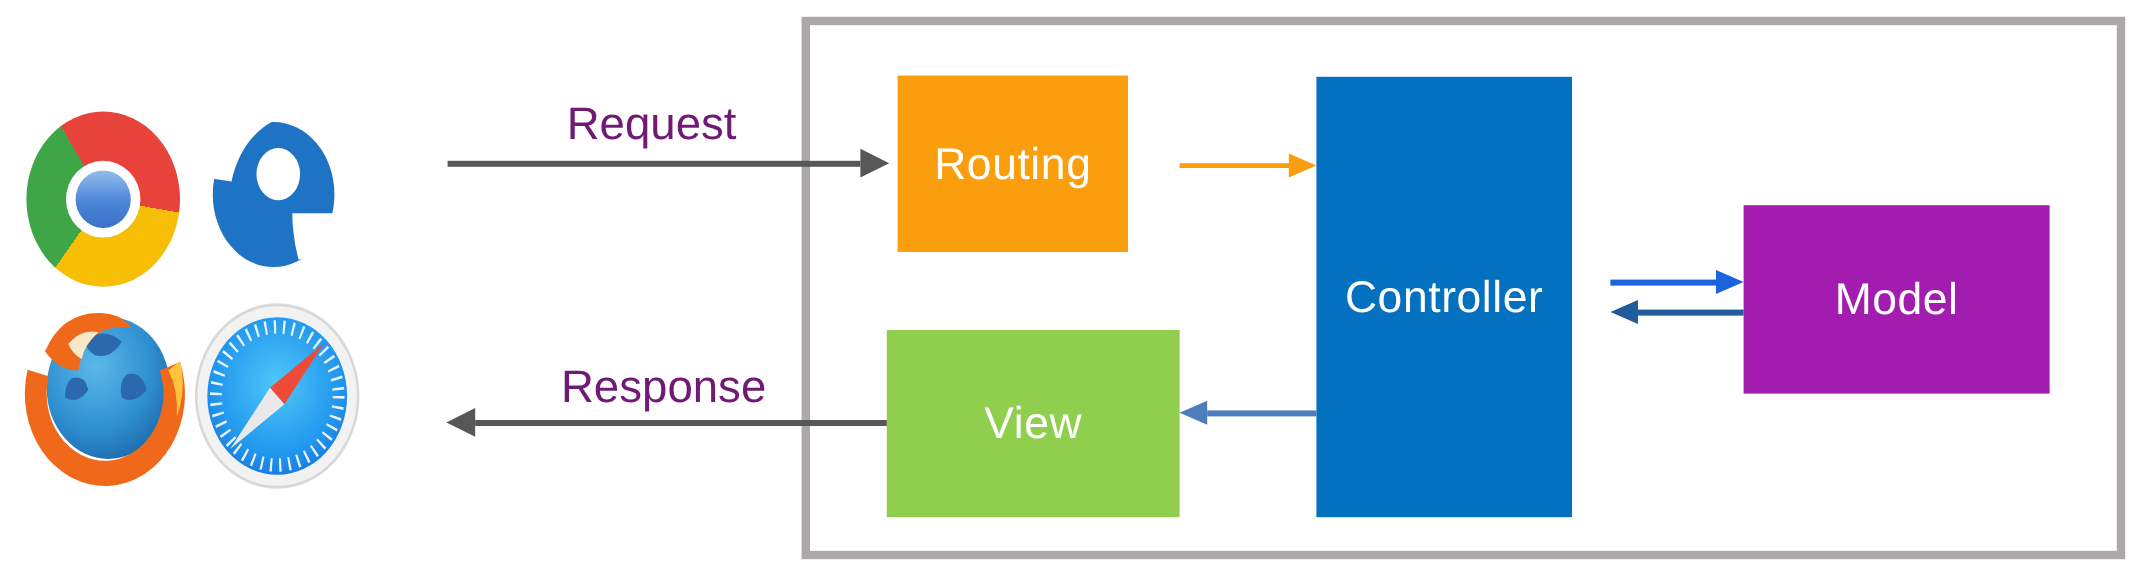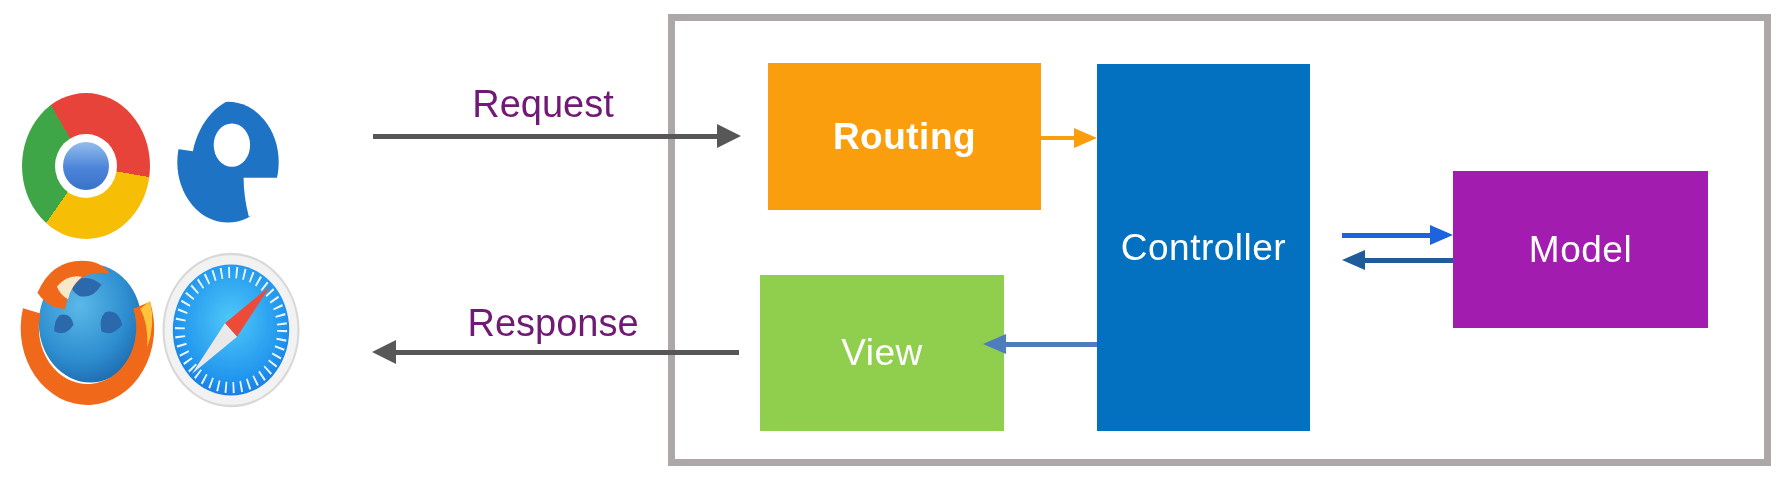--- a/index.html
+++ b/index.html
@@ -13,23 +13,23 @@
   
   #mvc-container{
     position:absolute;left:668px;top:14px;width:1103px;height:452px;
     border:7px solid #ACA8A8;box-sizing:border-box;background:#ffffff;
   }
   
   .mvc-box{
     position:absolute;display:flex;align-items:center;justify-content:center;
     color:#ffffff;font-size:37px;letter-spacing:.5px;z-index:3;
   }
-  #box-routing   {left:768px; top:63px;  width:273px;height:147px;font-weight:bold;}
+  #box-routing   {left:748px; top:63px;  width:192px;height:147px;}
   #box-controller{left:1097px;top:64px;  width:213px;height:367px;}
-  #box-view      {left:760px; top:275px; width:244px;height:156px;}
+  #box-view      {left:739px; top:275px; width:244px;height:156px;}
   #box-model     {left:1453px;top:171px; width:255px;height:157px;}
   
   .arrow-line{position:absolute;z-index:4;}
   .arrow-head{position:absolute;width:0;height:0;z-index:4;}
   .head-right{border-top:12px solid transparent;border-bottom:12px solid transparent;border-left:24px solid #000;}
   .head-left {border-top:12px solid transparent;border-bottom:12px solid transparent;border-right:24px solid #000;}
   .head-right.small{border-top-width:10px;border-bottom-width:10px;border-left-width:23px;}
   .head-left.small {border-top-width:10px;border-bottom-width:10px;border-right-width:23px;}
   
   #request-line {left:373px;top:134px;width:344px;height:5px;}

